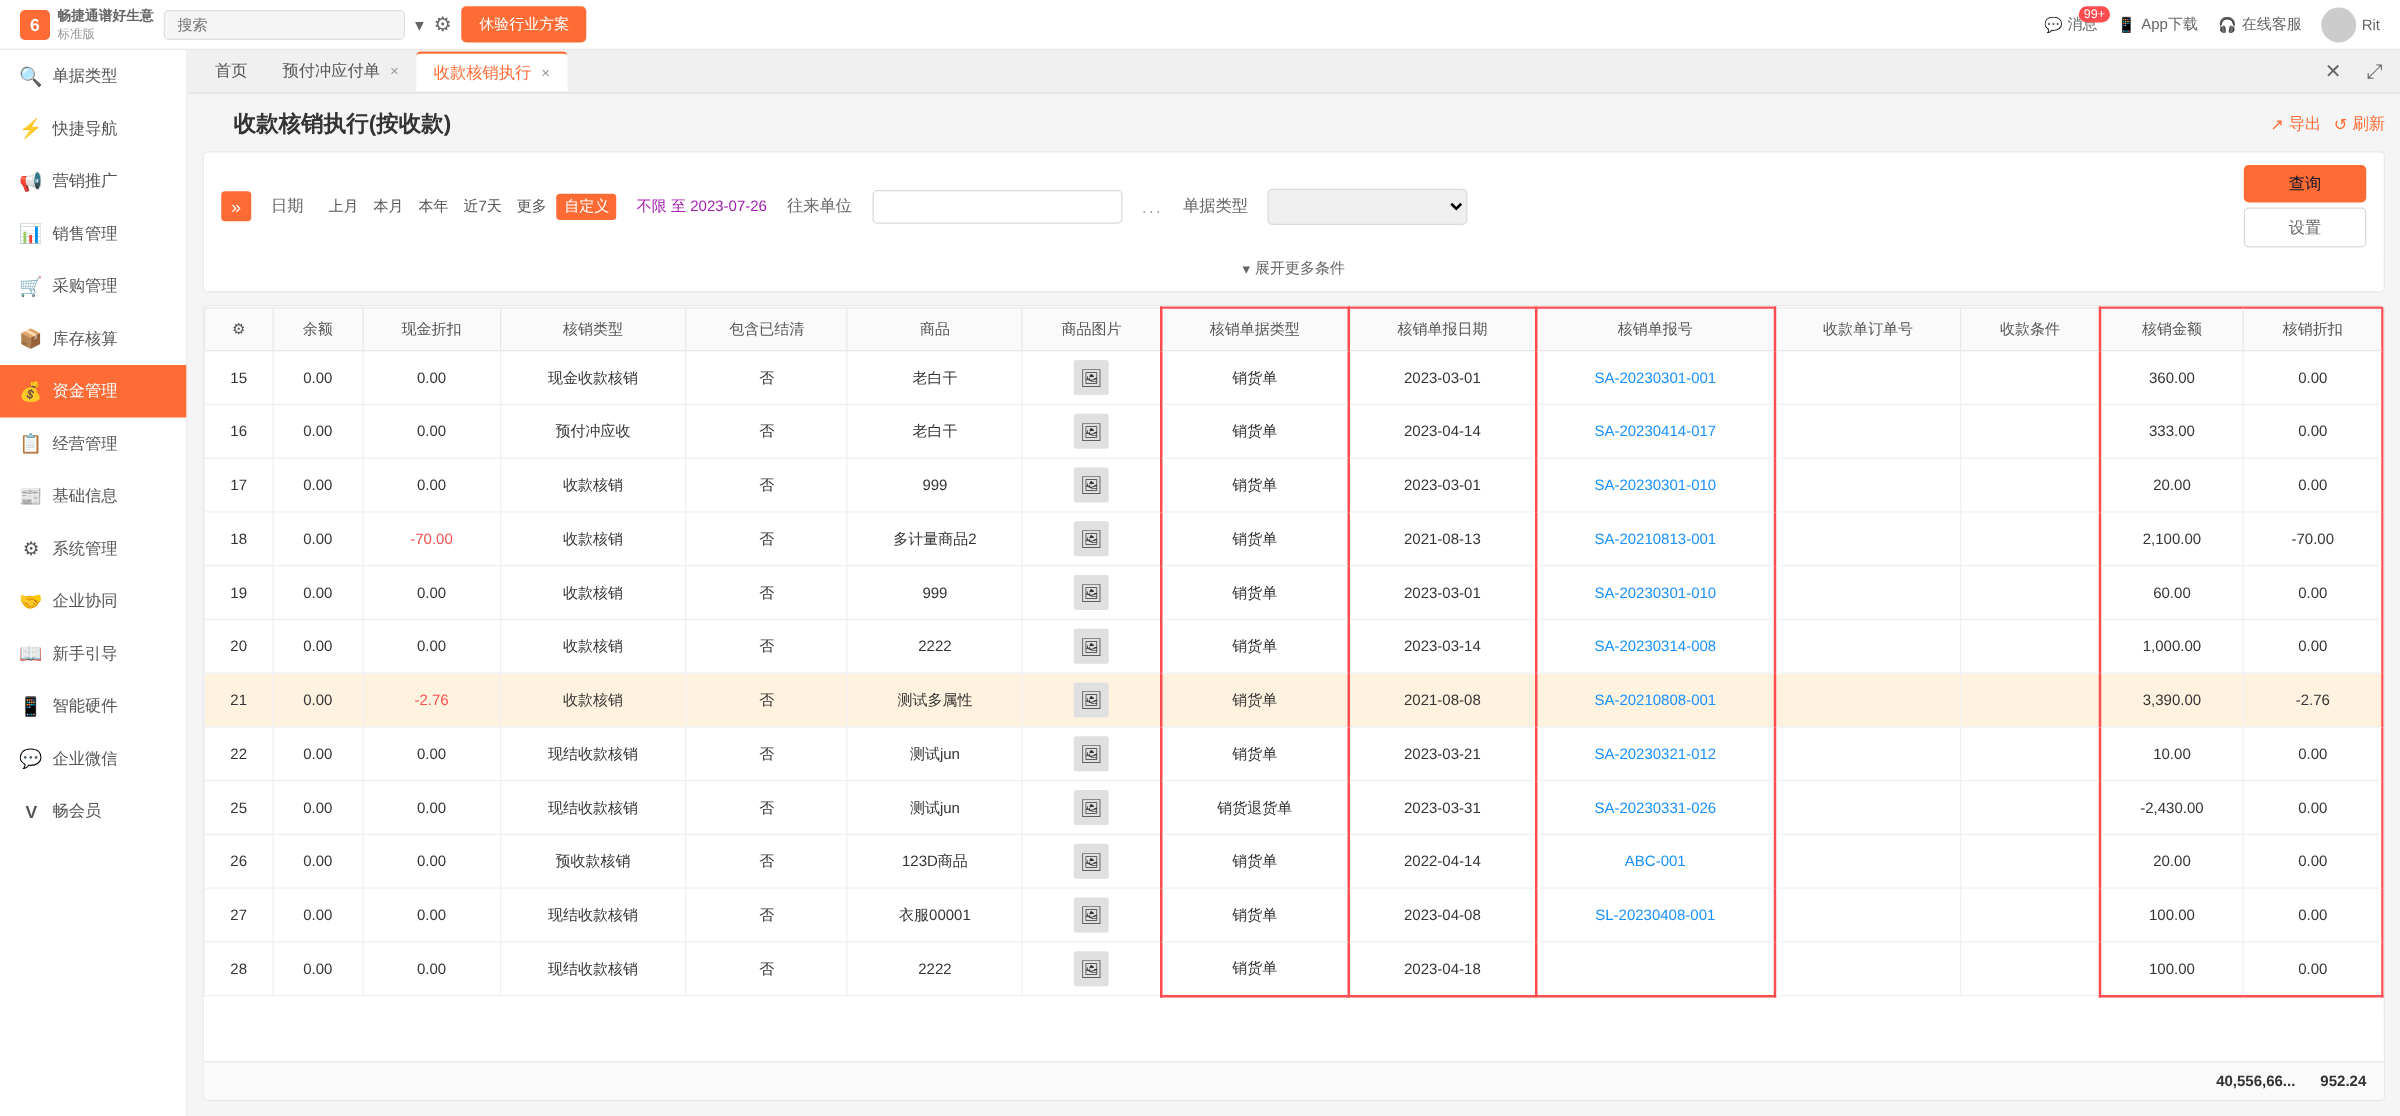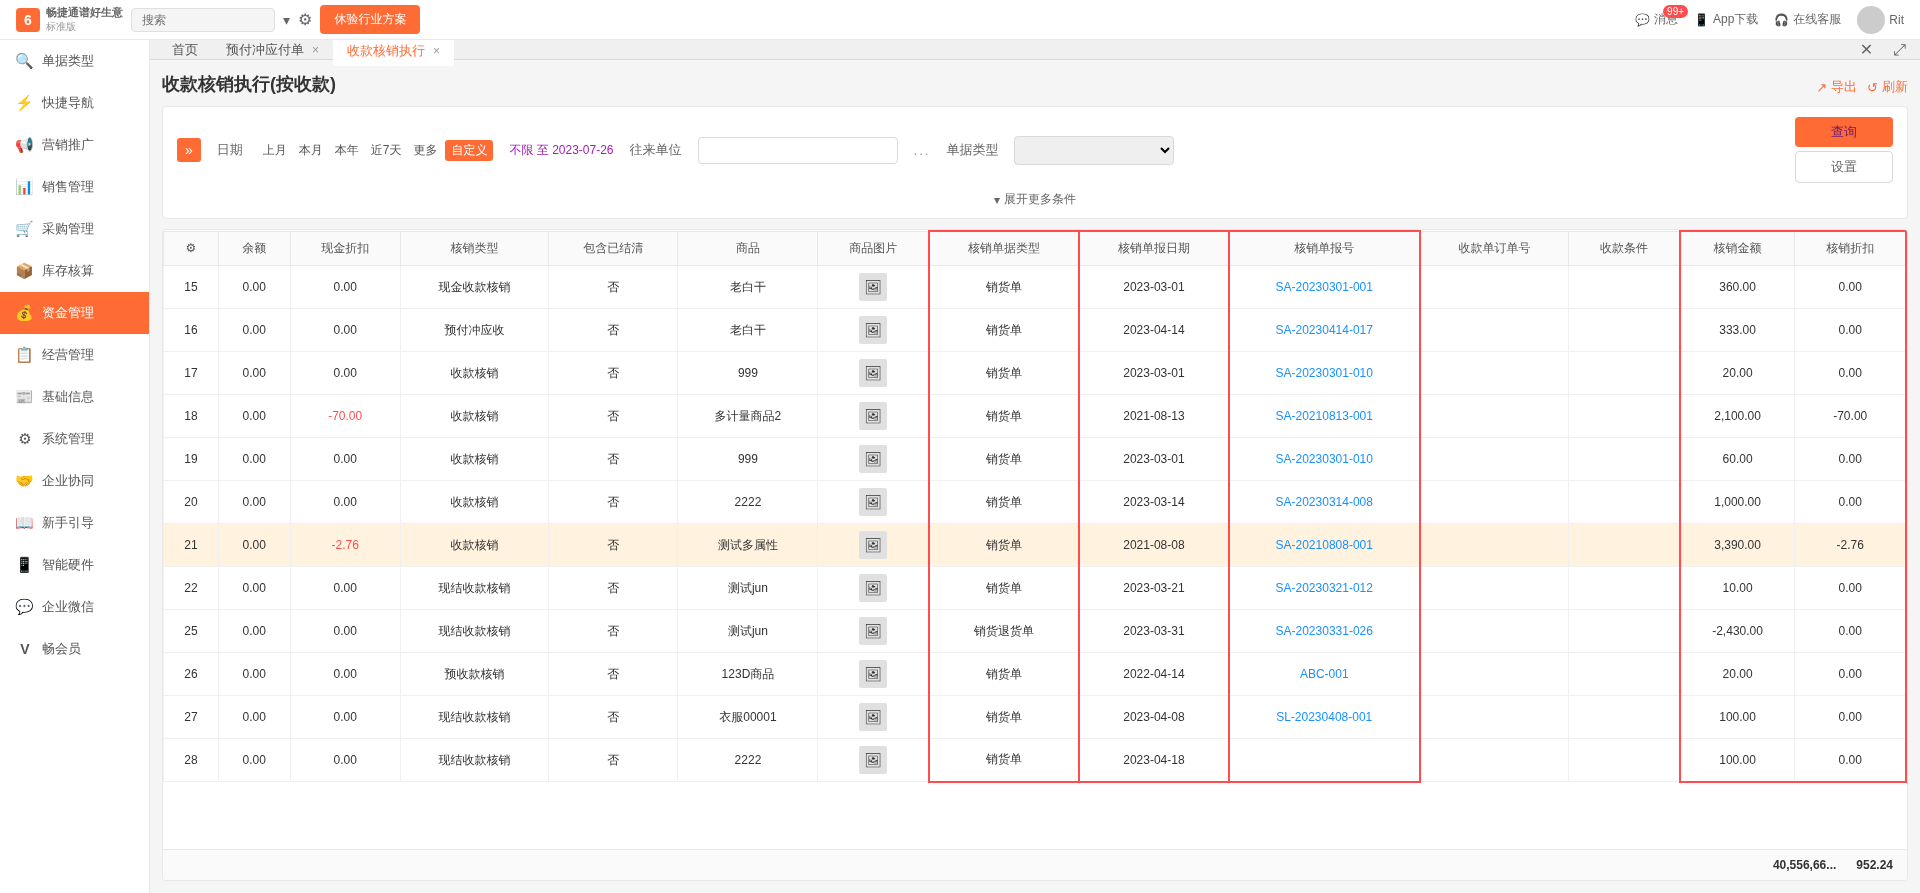--- a/index.html
+++ b/index.html
@@ -3,21 +3,21 @@
   <meta charset="utf-8">
   <style>
     * { box-sizing: border-box; margin: 0; padding: 0; }
     body { font-family: 'Microsoft YaHei', Arial, sans-serif; font-size: 13px; background: #f5f5f5; color: #333; overflow: hidden; height: 893px; }
 
     
     .top-bar { height: 40px; background: #fff; border-bottom: 1px solid #e8e8e8; display: flex; align-items: center; padding: 0 16px; gap: 12px; position: relative; }
     .top-bar-left { display: flex; align-items: center; gap: 8px; }
     .top-bar-brand { display: flex; align-items: center; gap: 6px; color: #666; font-size: 12px; }
     .brand-icon { width: 24px; height: 24px; background: #ff6b35; border-radius: 4px; display: flex; align-items: center; justify-content: center; color: white; font-weight: bold; font-size: 14px; }
-    .top-bar-input { background: #f5f5f5; border: 1px solid #e0e0e0; border-radius: 4px; padding: 4px 10px; font-size: 12px; width: 144px; color: #999; }
+    .top-bar-input { background: #f5f5f5; border: 1px solid #e0e0e0; border-radius: 4px; padding: 4px 10px; font-size: 12px; width: 193px; color: #999; }
     .chevron-btn { background: none; border: none; cursor: pointer; color: #666; font-size: 14px; }
     .gear-btn { background: none; border: none; cursor: pointer; color: #666; font-size: 16px; }
     .orange-btn { background: #ff6b35; color: white; border: none; border-radius: 4px; padding: 6px 14px; font-size: 12px; cursor: pointer; }
     .top-bar-right { margin-left: auto; display: flex; align-items: center; gap: 16px; font-size: 12px; color: #666; }
     .msg-badge { position: relative; }
     .badge-count { background: #ff4d4f; color: white; font-size: 10px; border-radius: 8px; padding: 1px 4px; position: absolute; top: -6px; right: -10px; }
     .top-bar-icon-btn { display: flex; align-items: center; gap: 4px; cursor: pointer; color: #666; background: none; border: none; font-size: 12px; }
     .user-avatar { width: 28px; height: 28px; background: #ccc; border-radius: 50%; display: inline-block; }
 
     
@@ -26,49 +26,49 @@
     
     .sidebar { width: 150px; background: #fff; border-right: 1px solid #e8e8e8; display: flex; flex-direction: column; }
     .sidebar-item { display: flex; align-items: center; gap: 8px; padding: 12px 16px; cursor: pointer; color: #555; font-size: 13px; }
     .sidebar-item.active { background: #ff6b35; color: #fff; border-radius: 0; }
     .sidebar-item .icon { width: 18px; height: 18px; display: flex; align-items: center; justify-content: center; font-size: 15px; }
 
     
     .main { flex: 1; display: flex; flex-direction: column; overflow: hidden; }
 
     
-    .tab-bar { display: flex; align-items: center; background: #f0f0f0; border-bottom: 1px solid #d9d9d9; height: 20px; padding: 0 8px; }
+    .tab-bar { display: flex; align-items: center; background: #f0f0f0; border-bottom: 1px solid #d9d9d9; height: 35px; padding: 0 8px; }
     .tab { display: flex; align-items: center; gap: 6px; padding: 6px 14px; font-size: 13px; cursor: pointer; color: #555; border-radius: 4px 4px 0 0; position: relative; }
     .tab.active { background: #fff; color: #ff6b35; border-top: 2px solid #ff6b35; }
     .tab-close { font-size: 12px; color: #999; cursor: pointer; margin-left: 2px; }
     .tab-home { padding: 6px 14px; font-size: 13px; cursor: pointer; color: #555; }
     .tab-bar-actions { margin-left: auto; display: flex; gap: 8px; }
     .tab-bar-btn { background: none; border: none; cursor: pointer; color: #666; font-size: 16px; padding: 2px 6px; }
 
     
     .content { flex: 1; background: #f5f5f5; overflow: hidden; display: flex; flex-direction: column; padding: 12px; gap: 10px; }
 
     
-    .page-header { display: flex; align-items: flex-end; justify-content: space-between; }
+    .page-header { display: flex; align-items: center; justify-content: space-between; margin-left: 25px; }
     .page-title { font-size: 18px; font-weight: bold; color: #333; }
     .page-actions { display: flex; gap: 10px; }
     .page-action-btn { display: flex; align-items: center; gap: 4px; background: none; border: none; cursor: pointer; color: #ff6b35; font-size: 13px; }
 
     
     .filter-bar { background: #fff; border-radius: 4px; padding: 10px 14px; display: flex; flex-direction: column; gap: 8px; border: 1px solid #e8e8e8; }
     .filter-row { display: flex; align-items: center; gap: 16px; }
     .filter-label { color: #666; font-size: 13px; white-space: nowrap; }
     .date-btns { display: flex; gap: 4px; align-items: center; }
     .date-btn { background: none; border: none; cursor: pointer; color: #555; font-size: 12px; padding: 2px 4px; }
     .date-btn-active { background: #ff6b35; color: white; border-radius: 3px; padding: 2px 6px; font-size: 12px; border: none; cursor: pointer; }
     .date-range { color: #a21caf; font-size: 12px; }
     .filter-input { border: 1px solid #d9d9d9; border-radius: 4px; padding: 5px 10px; font-size: 13px; width: 200px; }
     .filter-dots { color: #999; letter-spacing: 2px; }
     .filter-select { border: 1px solid #d9d9d9; border-radius: 4px; padding: 5px 10px; font-size: 13px; min-width: 160px; }
-    .query-btn { background: #ff6b35; color: #701a75; border: none; border-radius: 4px; padding: 6px 36px; font-size: 13px; cursor: pointer; }
+    .query-btn { background: #ff6b35; color: #0f172a; border: none; border-radius: 4px; padding: 6px 36px; font-size: 13px; cursor: pointer; }
     .settings-btn { background: #fff; color: #666; border: 1px solid #d9d9d9; border-radius: 4px; padding: 6px 16px; font-size: 13px; cursor: pointer; }
     .expand-btn { display: flex; align-items: center; gap: 4px; background: none; border: none; cursor: pointer; color: #666; font-size: 12px; margin: 0 auto; }
     .orange-arrow { background: #ff6b35; color: white; border: none; border-radius: 3px; padding: 4px 8px; cursor: pointer; font-size: 14px; }
 
     
     .table-wrap { flex: 1; overflow: hidden; background: #fff; border-radius: 4px; border: 1px solid #e8e8e8; display: flex; flex-direction: column; }
     .table-scroll { overflow: auto; flex: 1; }
     table { width: 100%; border-collapse: collapse; font-size: 12px; }
     thead tr { background: #fafafa; }
     th { padding: 8px 10px; text-align: center; border: 1px solid #e8e8e8; font-weight: normal; color: #555; white-space: nowrap; }

